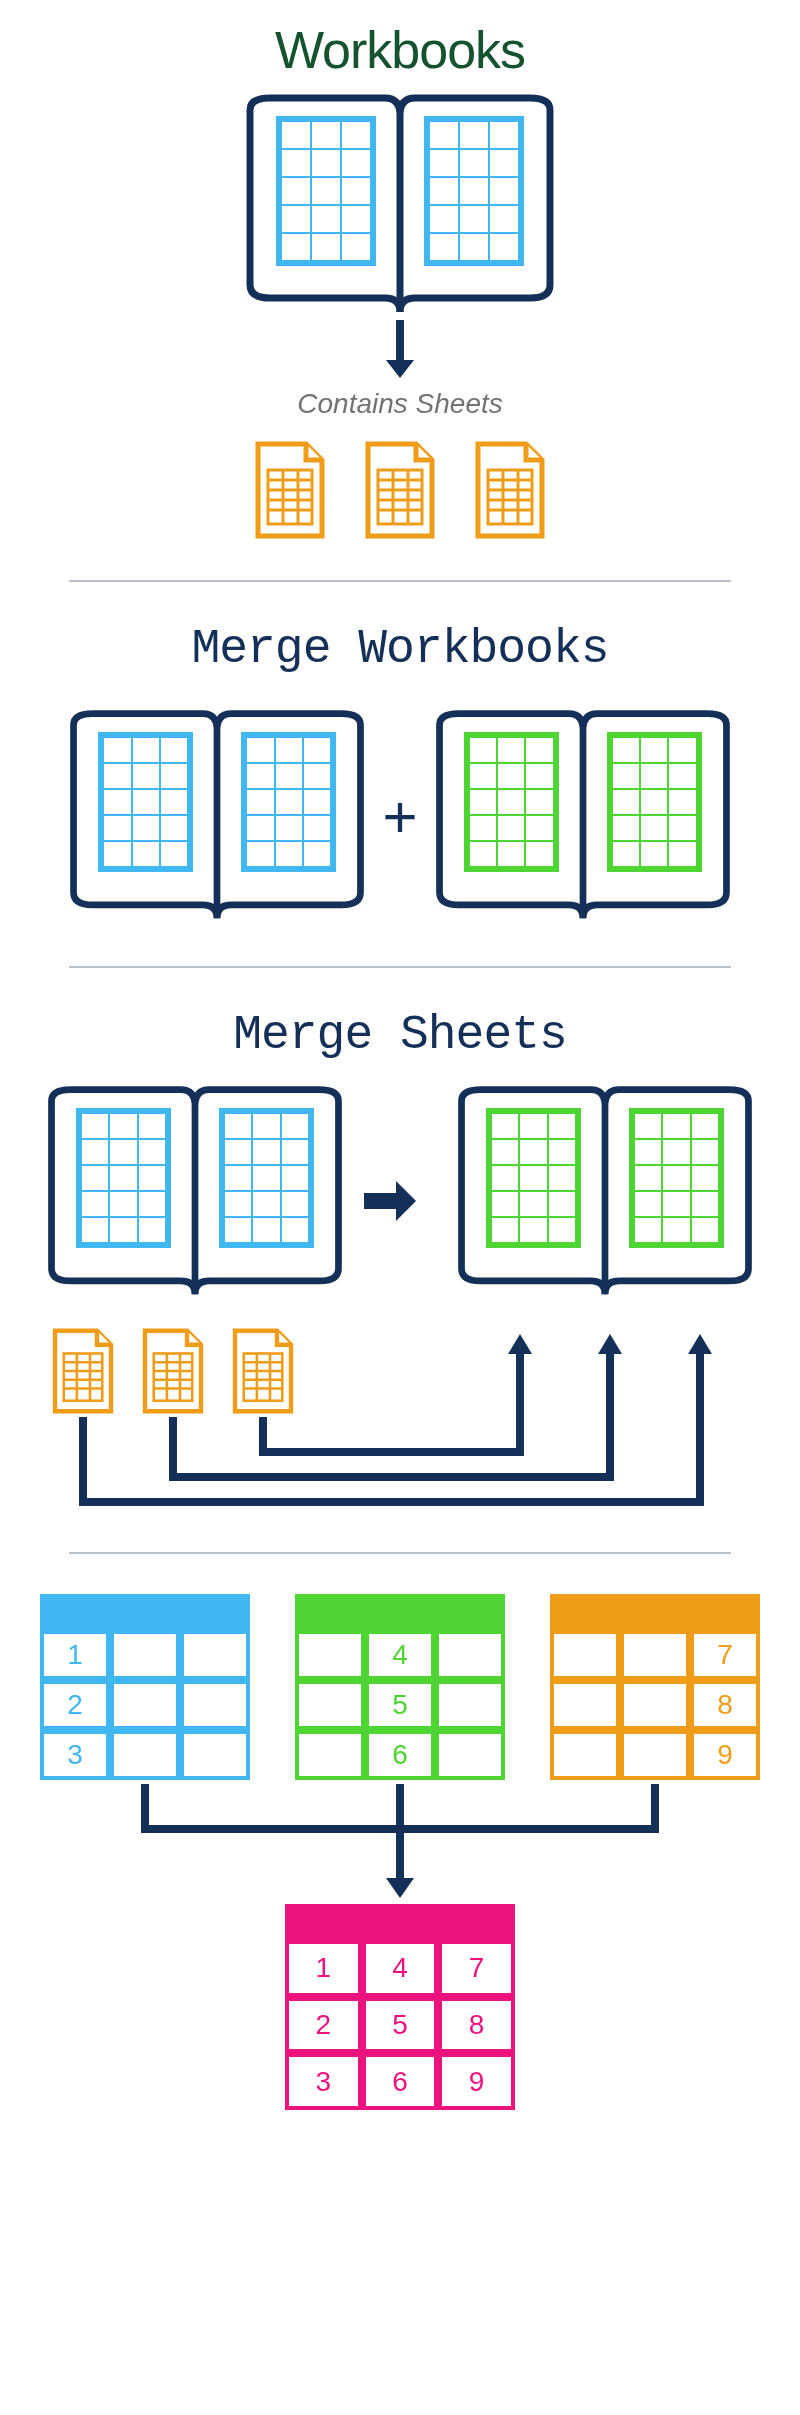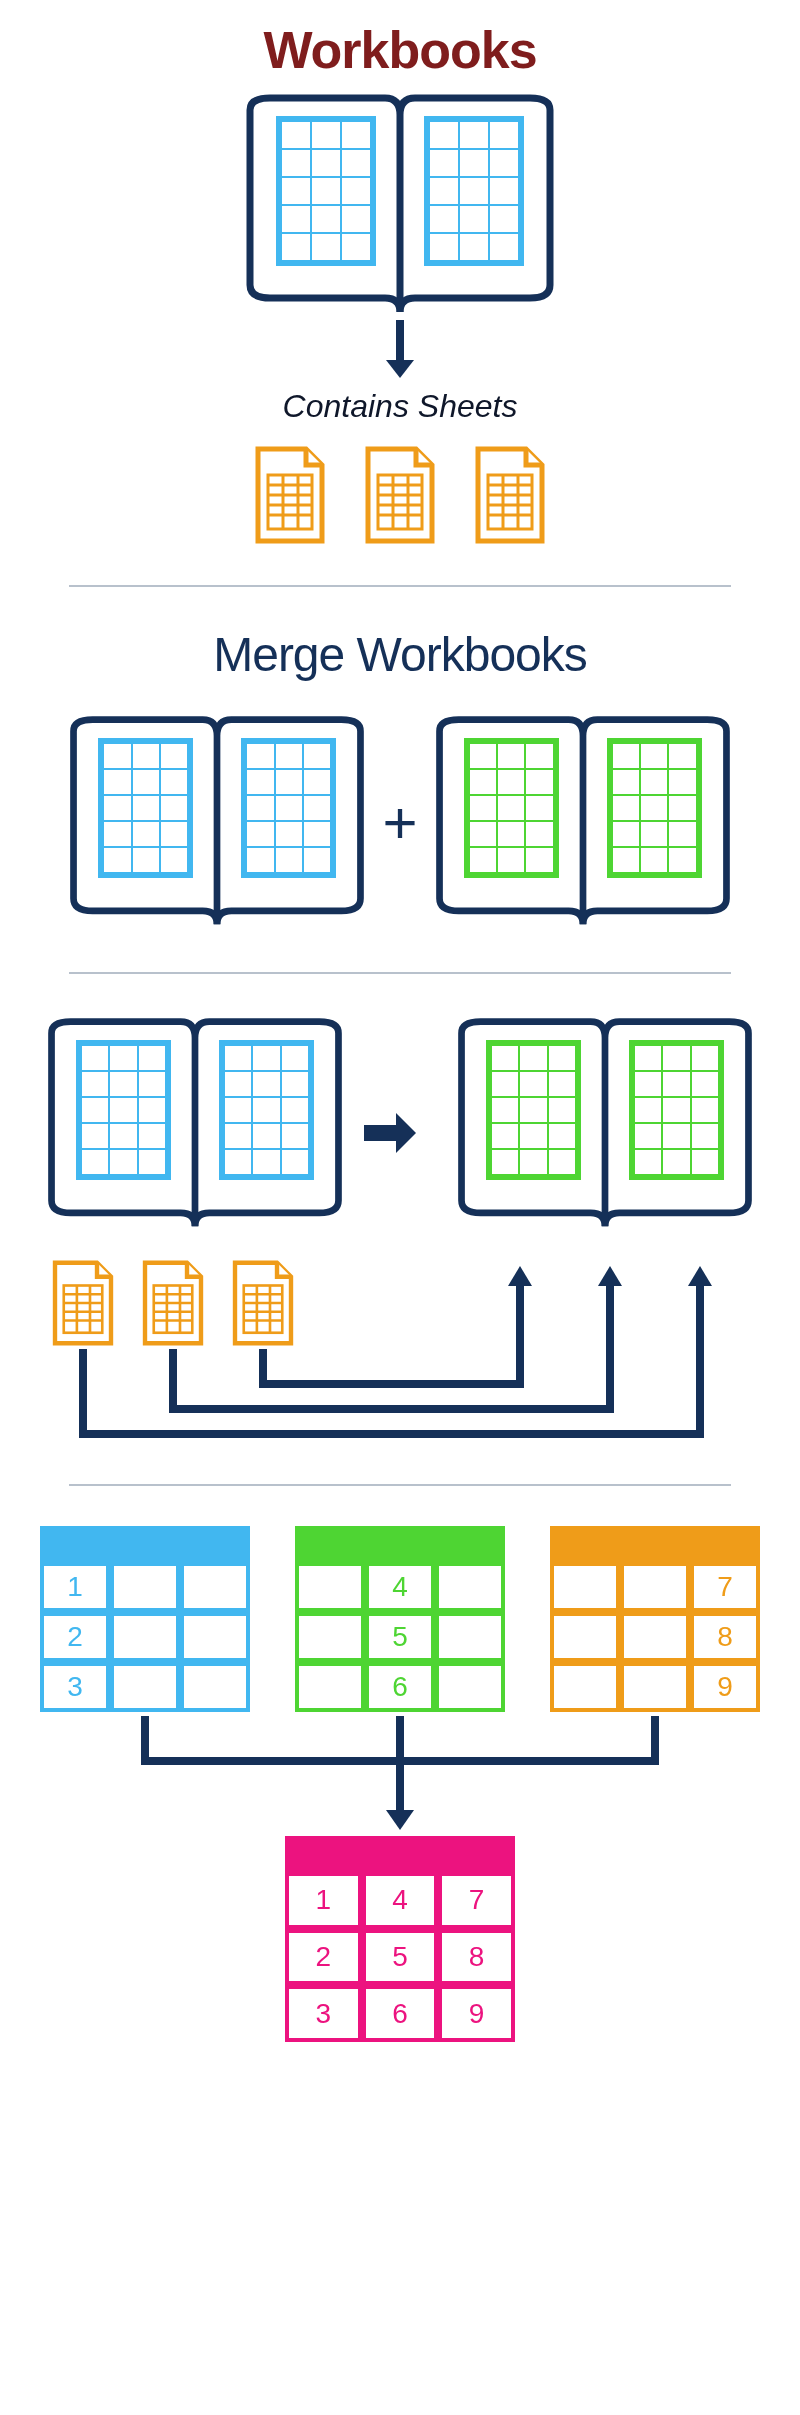--- a/index.html
+++ b/index.html
@@ -1,21 +1,21 @@
 <!DOCTYPE html>
 <html><head>
 <meta charset="utf-8">
 <style>
   * { margin: 0; padding: 0; box-sizing: border-box; }
   body { font-family: -apple-system, BlinkMacSystemFont, "Segoe UI", Helvetica, Arial, sans-serif; background: #fff; width: 800px; color: #153058; }
   .wrap { padding: 20px 40px 40px; }
   .section { text-align: center; }
-  h1 { font-weight: 700; font-size: 52px; color: #7f1d1d; margin-bottom: 10px; letter-spacing:-1px;}
-  h2 { font-weight: 300; font-size: 48px; color: #153058; letter-spacing:-1px;}
-  .sub { font-style: italic; font-weight: 400; font-size: 32px; color: #0f172a; margin-top: 4px; }
+  h1 { font-weight: 400; font-size: 52px; color: #14532d; margin-bottom: 10px; letter-spacing:-1px;}
+  h2 { font-weight: 300; font-size: 48px; color: #153058; letter-spacing:-1px;font-family:Liberation Mono, monospace;}
+  .sub { font-style: italic; font-weight: 400; font-size: 28px; color: #737373; margin-top: 4px; }
   .divider { border: none; border-top: 2px solid #b8c1cc; margin: 40px auto; width: 92%; }
   .row { display: flex; justify-content: center; align-items: center; gap: 20px; }
   .files-row { gap: 30px; margin-top: 20px;}
   .plus { font-size: 60px; color: #153058; font-weight: 300; }
 
   
   .book { position: relative; width: 320px; height: 230px; }
   .book svg { width: 100%; height: 100%; }
   .bgrid { position: absolute; top: 26px; width: 100px; height: 150px; }
   .bgrid.left { left: 36px; }
@@ -307,20 +307,21 @@
               </div>
             </div>
           </div>
       </div>
     </div>
   </div>
 
   <hr class="divider">
 
   <div class="section">
+    <h2>Merge Sheets</h2>
     <div style="position:relative; height:430px; margin-top:20px;">
 
       <div style="position:absolute; left:0; top:0;" class="book sm blue">
         <svg viewBox="0 0 320 230">
             <path d="M10 20 Q10 8 30 8 L145 8 Q160 8 160 25 Q160 8 175 8 L290 8 Q310 8 310 20 L310 195 Q310 208 290 208 L175 208 Q160 208 160 222 Q160 208 145 208 L30 208 Q10 208 10 195 Z" fill="#fff" stroke="#153058" stroke-width="7"></path>
             <path d="M160 25 L160 222" stroke="#153058" stroke-width="7" fill="none"></path>
           </svg>
         <div class="bgrid left">
             <div class="mgrid">
               <div class="r">

